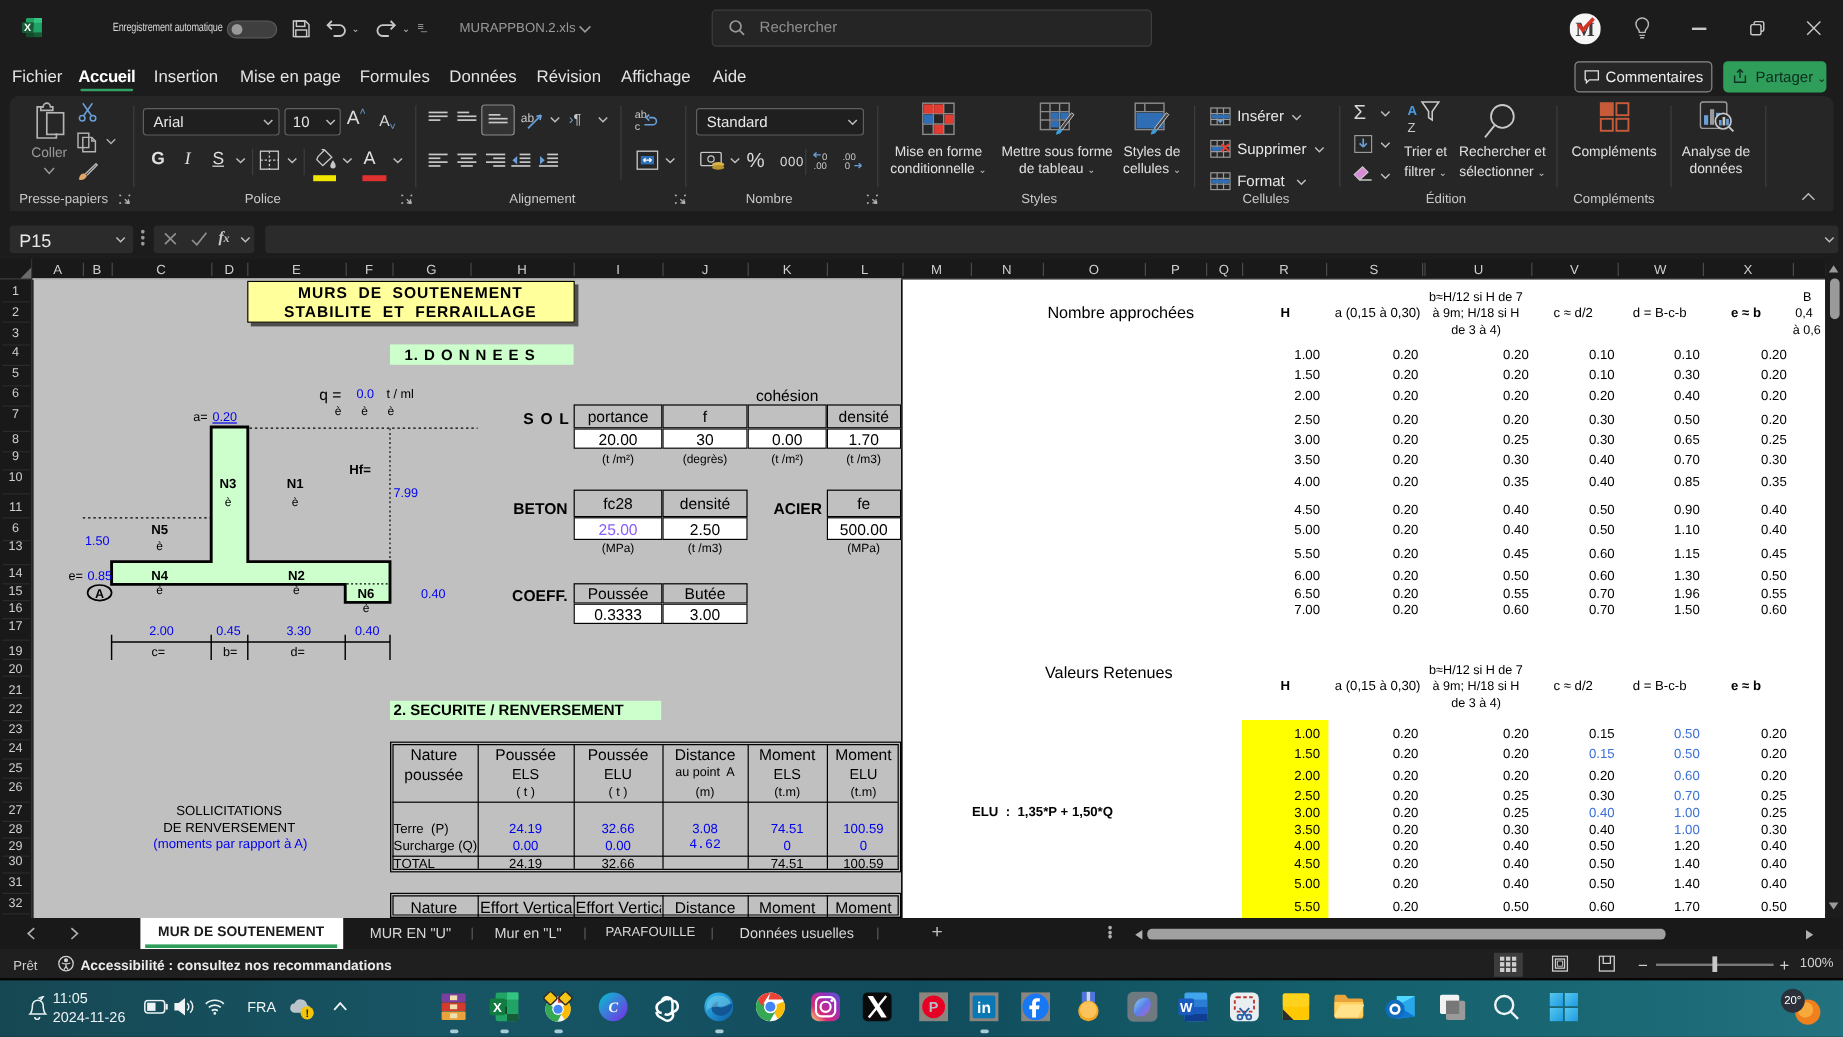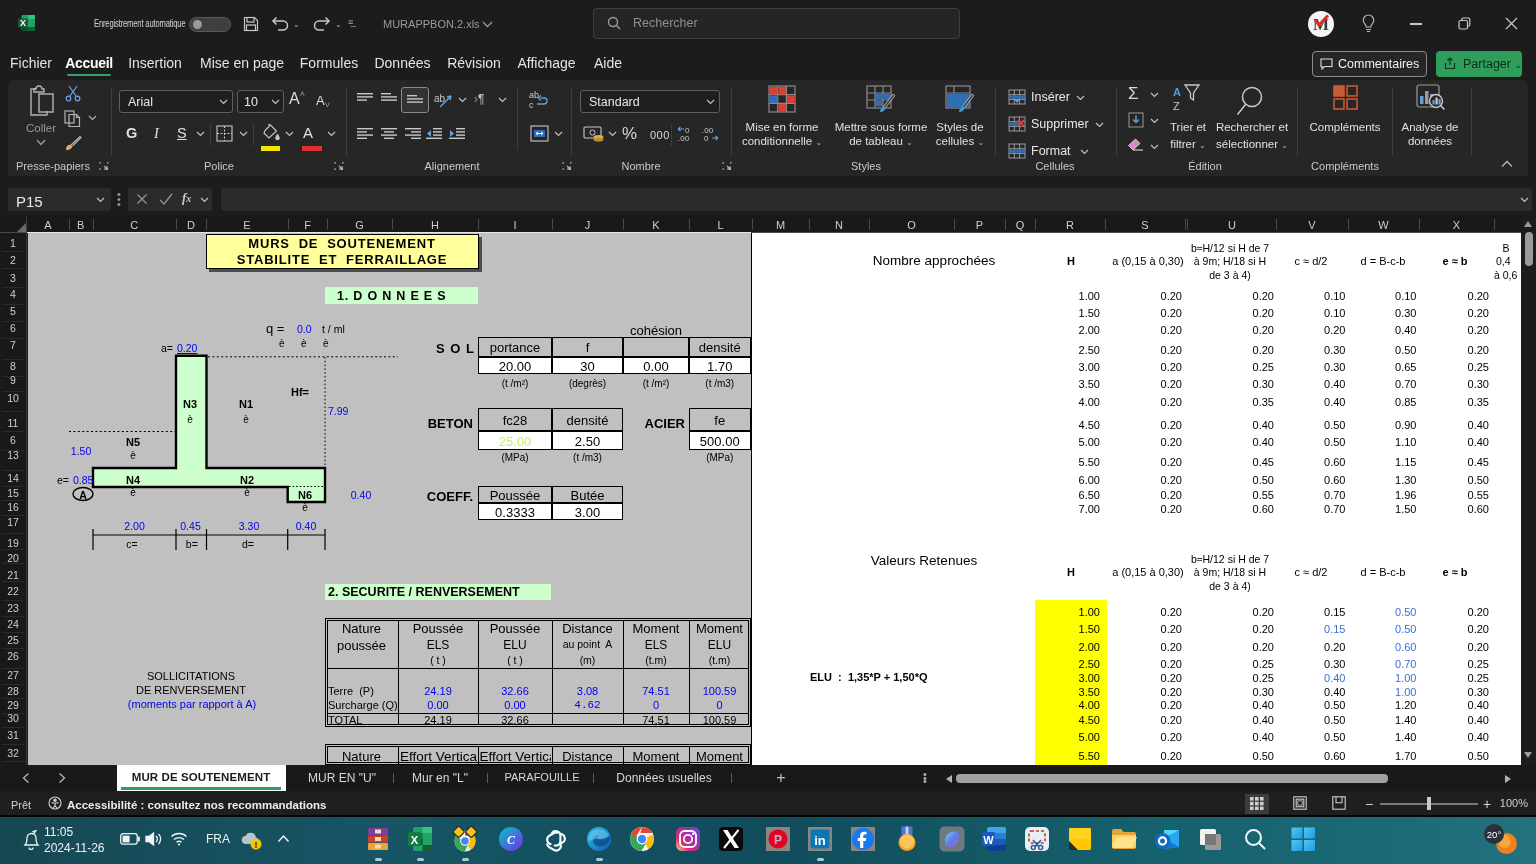--- a/index.html
+++ b/index.html
@@ -617,21 +617,21 @@
 <div class="abs ctx" style="left:515.0px;top:377.5px;font-size:10px;color:#000;">(t /m²)</div>
 <div class="abs ctx" style="left:587.5px;top:377.5px;font-size:10px;color:#000;">(degrès)</div>
 <div class="abs ctx" style="left:656.0px;top:377.5px;font-size:10px;color:#000;">(t /m²)</div>
 <div class="abs ctx" style="left:719.75px;top:377.5px;font-size:10px;color:#000;">(t /m3)</div>
 <div class="abs rgt b" style="left:473px;top:416px;font-size:13px;color:#000;">BETON</div>
 <div class="abs" style="left:478px;top:407.5px;width:74px;height:23.5px;background:#c0c0c0;border:1px solid #000;"></div>
 <div class="abs ctr" style="left:515.0px;top:419.75px;font-size:13px;color:#000;">fc28</div>
 <div class="abs" style="left:552px;top:407.5px;width:71px;height:23.5px;background:#c0c0c0;border:1px solid #000;"></div>
 <div class="abs ctr" style="left:587.5px;top:419.75px;font-size:13px;color:#000;">densité</div>
 <div class="abs" style="left:478px;top:431px;width:74px;height:18.5px;background:#fff;border:1px solid #000;"></div>
-<div class="abs ctr" style="left:515.0px;top:440.75px;font-size:13px;color:#bef264;">25.00</div>
+<div class="abs ctr" style="left:515.0px;top:440.75px;font-size:13px;color:#8b5cf6;">25.00</div>
 <div class="abs" style="left:552px;top:431px;width:71px;height:18.5px;background:#fff;border:1px solid #000;"></div>
 <div class="abs ctr" style="left:587.5px;top:440.75px;font-size:13px;color:#000;">2.50</div>
 <div class="abs ctx" style="left:515.0px;top:452px;font-size:10px;color:#000;">(MPa)</div>
 <div class="abs ctx" style="left:587.5px;top:452px;font-size:10px;color:#000;">(t /m3)</div>
 <div class="abs rgt b" style="left:685px;top:416px;font-size:13px;color:#000;">ACIER</div>
 <div class="abs" style="left:689px;top:407.5px;width:61.5px;height:23.5px;background:#c0c0c0;border:1px solid #000;"></div>
 <div class="abs ctr" style="left:719.75px;top:419.75px;font-size:13px;color:#000;">fe</div>
 <div class="abs" style="left:689px;top:431px;width:61.5px;height:18.5px;background:#fff;border:1px solid #000;"></div>
 <div class="abs ctr" style="left:719.75px;top:440.75px;font-size:13px;color:#000;">500.00</div>
 <div class="abs ctx" style="left:719.75px;top:452px;font-size:10px;color:#000;">(MPa)</div>

